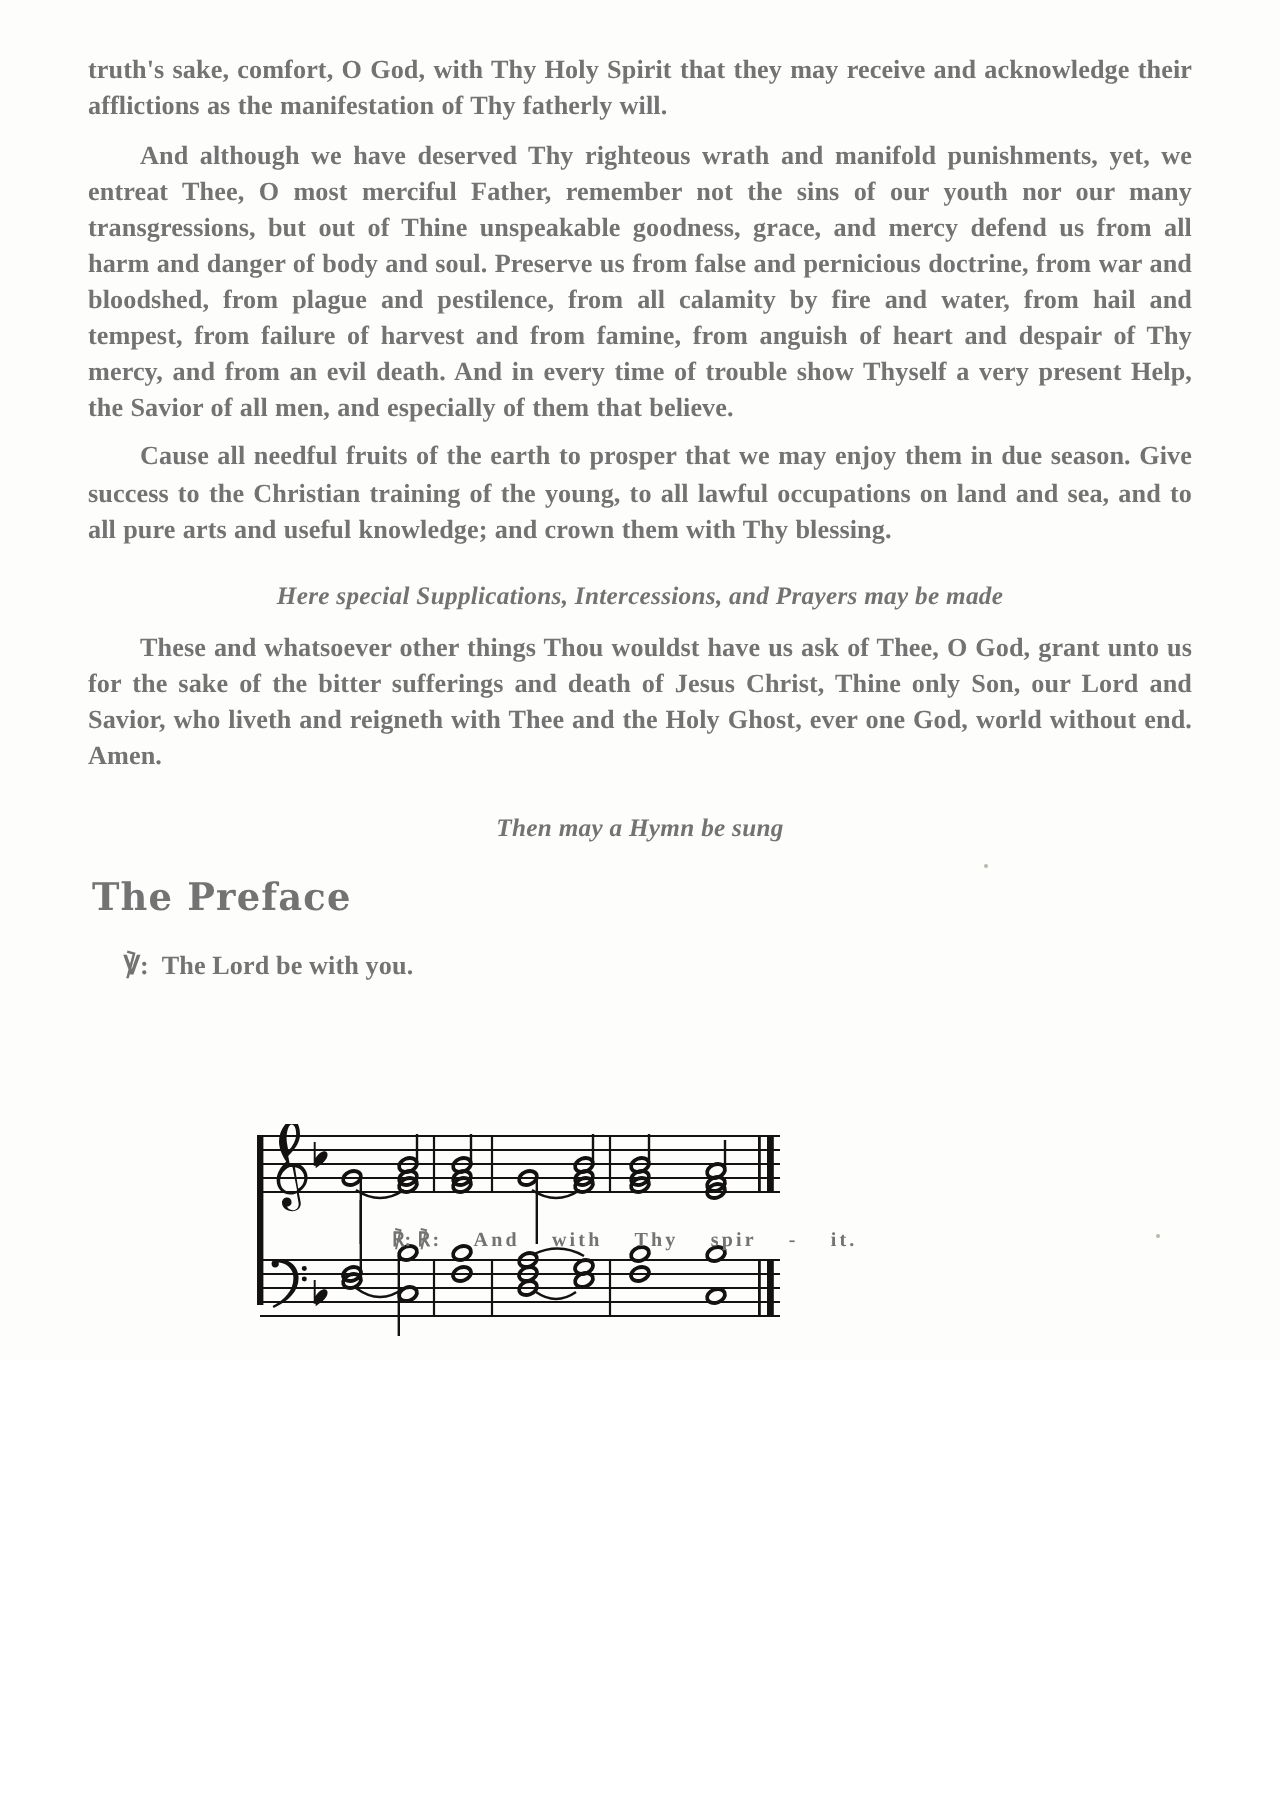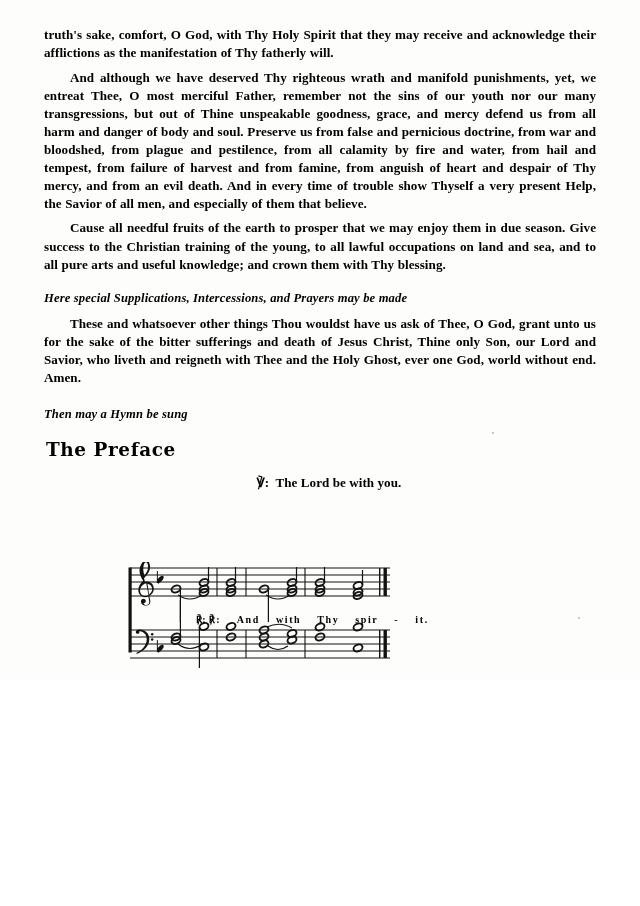--- a/index.html
+++ b/index.html
@@ -7,21 +7,21 @@
     padding: 0;
     background: #ffffff;
   }
   .page {
     position: relative;
     width: 640px;
     height: 680px;
     background: #fdfdfb;
     overflow: hidden;
     font-family: "Liberation Serif", "DejaVu Serif", serif;
-    color: #000000;
+    color: #737373;
     text-decoration: underline;
   }
   .body-col {
     position: absolute;
     left: 44px;
     top: 26px;
     width: 552px;
   }
   p.para {
     margin: 0 0 0 0;
@@ -33,21 +33,21 @@
     word-spacing: 0.3px;
     font-weight: 600;
   }
   p.para.first { text-indent: 0; }
   p.para + p.para { margin-top: 6.5px; }
 
   .rubric {
     font-size: 12.6px;
     font-style: italic;
     font-weight: 600;
-    text-align: left;
+    text-align: center;
     letter-spacing: 0.15px;
   }
   .rubric-1 { margin-top: 17px; }
   .rubric-2 { margin-top: 20px; }
   .rubric-3 { margin-top: 21px; font-size: 13.2px; }
 
   .preface-heading {
     margin-top: 16px;
     font-size: 19px;
     font-weight: 700;
@@ -58,21 +58,20 @@
   .fraktur {
     display: inline-block;
     transform: scaleX(0.97);
   }
 
   .versicle {
     margin-top: 13px;
     font-size: 13.1px;
     font-weight: 600;
     letter-spacing: 0.05px;
-    text-align: center;
   }
   .versicle.v1 { padding-left: 18px; }
   .vmark { font-weight: 700; }
 
   
   .system {
     position: absolute;
   }
   .system svg { display: block; }
 

